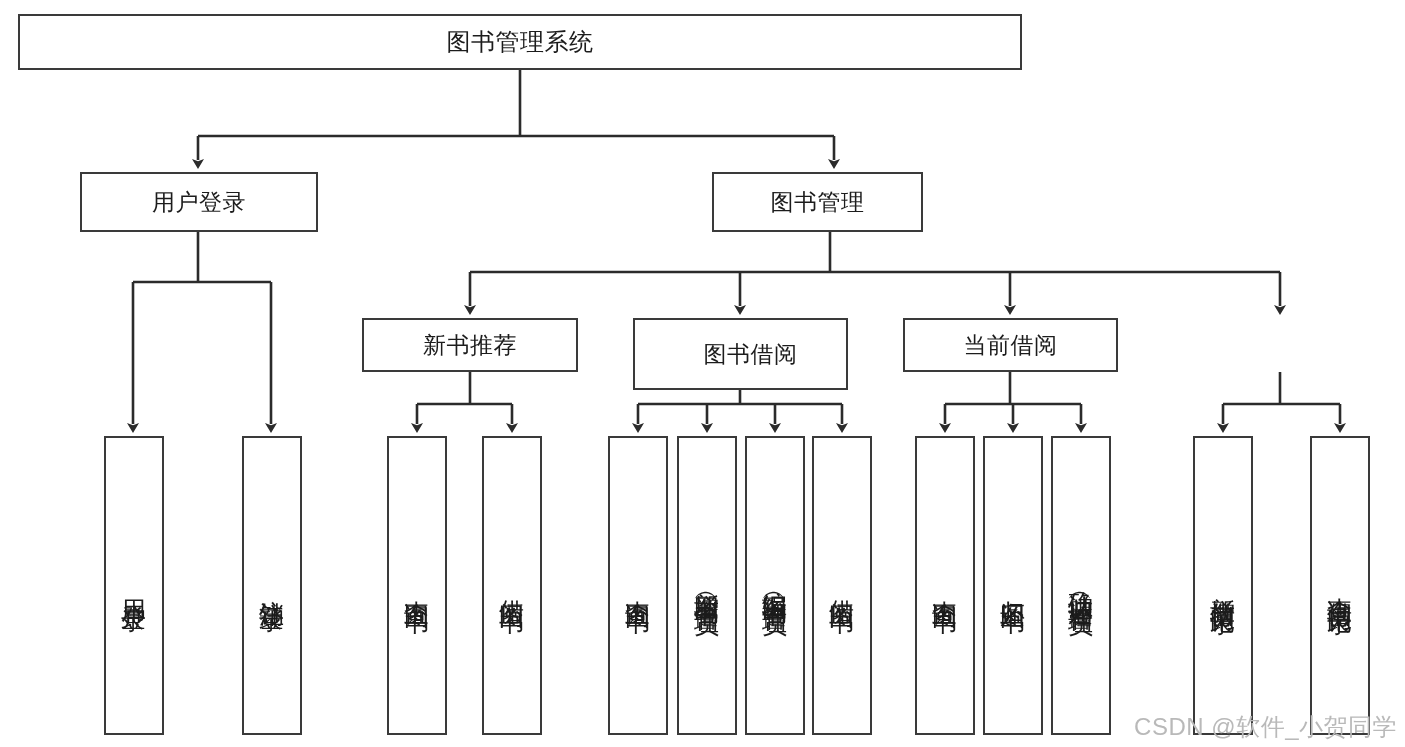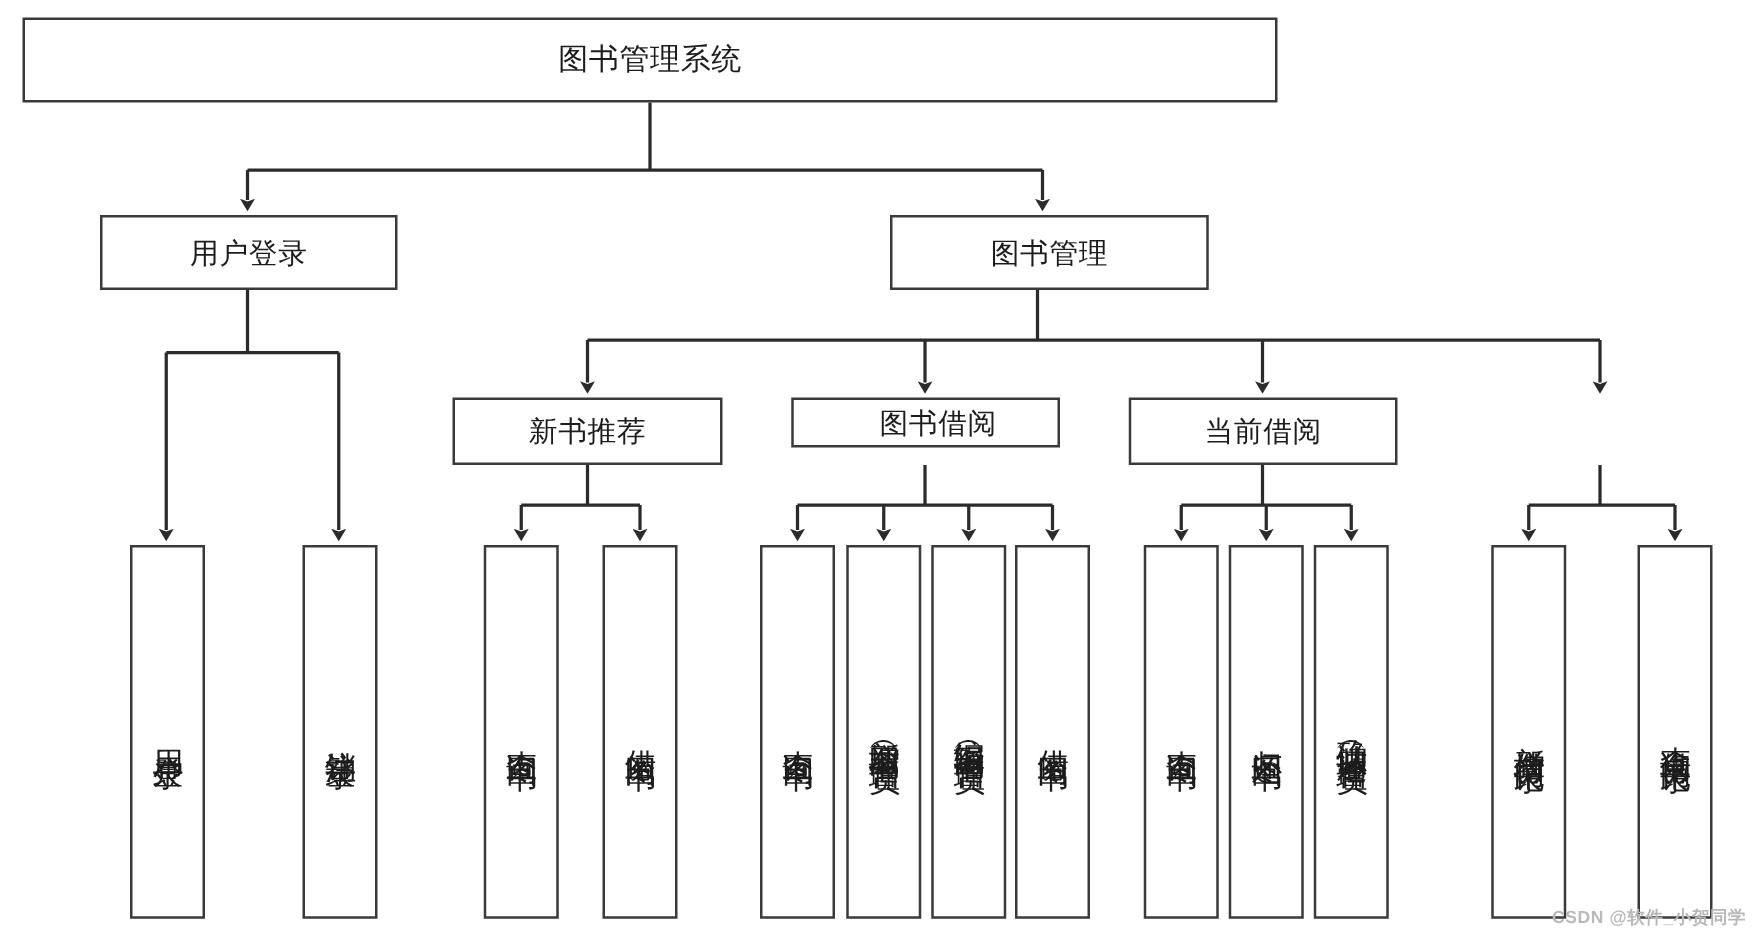--- a/index.html
+++ b/index.html
@@ -58,26 +58,25 @@
     font-size: 25px;
     line-height: 1.28;
     letter-spacing: 3px;
     white-space: nowrap;
     max-height: 290px;
   }
   .watermark {
     position: absolute;
     right: 8px;
     bottom: 4px;
-    font-size: 14px;
+    font-size: 24px;
     color: #b9b9b9;
     letter-spacing: 0.5px;
     white-space: nowrap;
     user-select: none;
-    font-weight: bold;
   }
 </style>
 </head>
 <body>
 
 <div id="canvas">
 
   <svg class="connectors" viewBox="0 0 1405 747" xmlns="http://www.w3.org/2000/svg">
     <defs>
       <marker id="arrow" markerWidth="10" markerHeight="12" refX="1" refY="6" orient="auto" markerUnits="userSpaceOnUse">
@@ -121,35 +120,35 @@
       <path d="M1013,404 L1013,424" marker-end="url(#arrow)"></path>
       <path d="M1081,404 L1081,424" marker-end="url(#arrow)"></path>
 
       <path d="M1280,372 L1280,404"></path>
       <path d="M1223,404 L1340,404"></path>
       <path d="M1223,404 L1223,424" marker-end="url(#arrow)"></path>
       <path d="M1340,404 L1340,424" marker-end="url(#arrow)"></path>
     </g>
   </svg>
 
-  <div class="node root horiz" style="left:18px; top:14px; width:1004px; height:68px;">
+  <div class="node root horiz" style="left:18px; top:14px; width:1004px; height:56px;">
     <span class="label">图书管理系统</span>
   </div>
 
   <div class="node horiz" style="left:80px; top:172px; width:238px; height:60px;">
     <span class="label">用户登录</span>
   </div>
-  <div class="node horiz" style="left:712px; top:172px; width:255px; height:60px;">
+  <div class="node horiz" style="left:712px; top:172px; width:211px; height:60px;">
     <span class="label">图书管理</span>
   </div>
 
   <div class="node horiz" style="left:362px; top:318px; width:216px; height:54px;justify-content:center;">
     <span class="label">新书推荐</span>
   </div>
-  <div class="node horiz" style="left:633px; top:318px; width:215px; height:40px;padding-left:20px;">
+  <div class="node horiz" style="left:633px; top:318px; width:215px; height:72px;padding-left:20px;">
     <span class="label">图书借阅</span>
   </div>
   <div class="node horiz" style="left:903px; top:318px; width:215px; height:54px;">
     <span class="label">当前借阅</span>
   </div>
 
   <div class="node leaf" style="left:104px; top:436px; width:60px; height:299px;">
     <span class="label">用户登录</span>
   </div>
   <div class="node leaf" style="left:242px; top:436px; width:60px; height:299px;">

